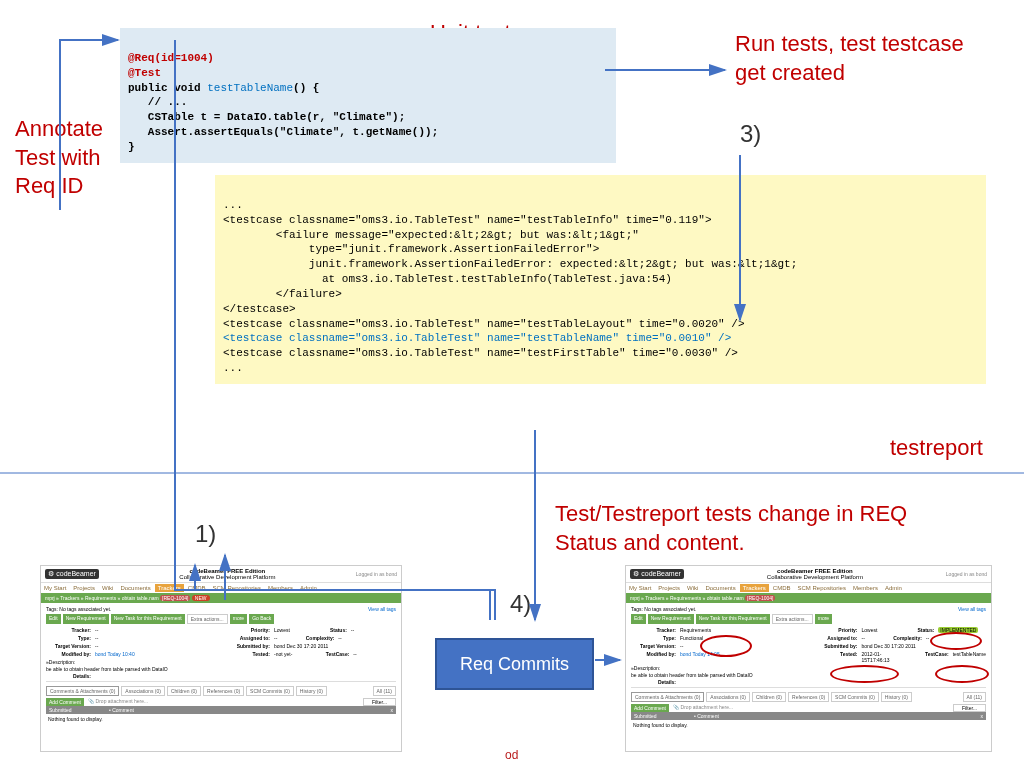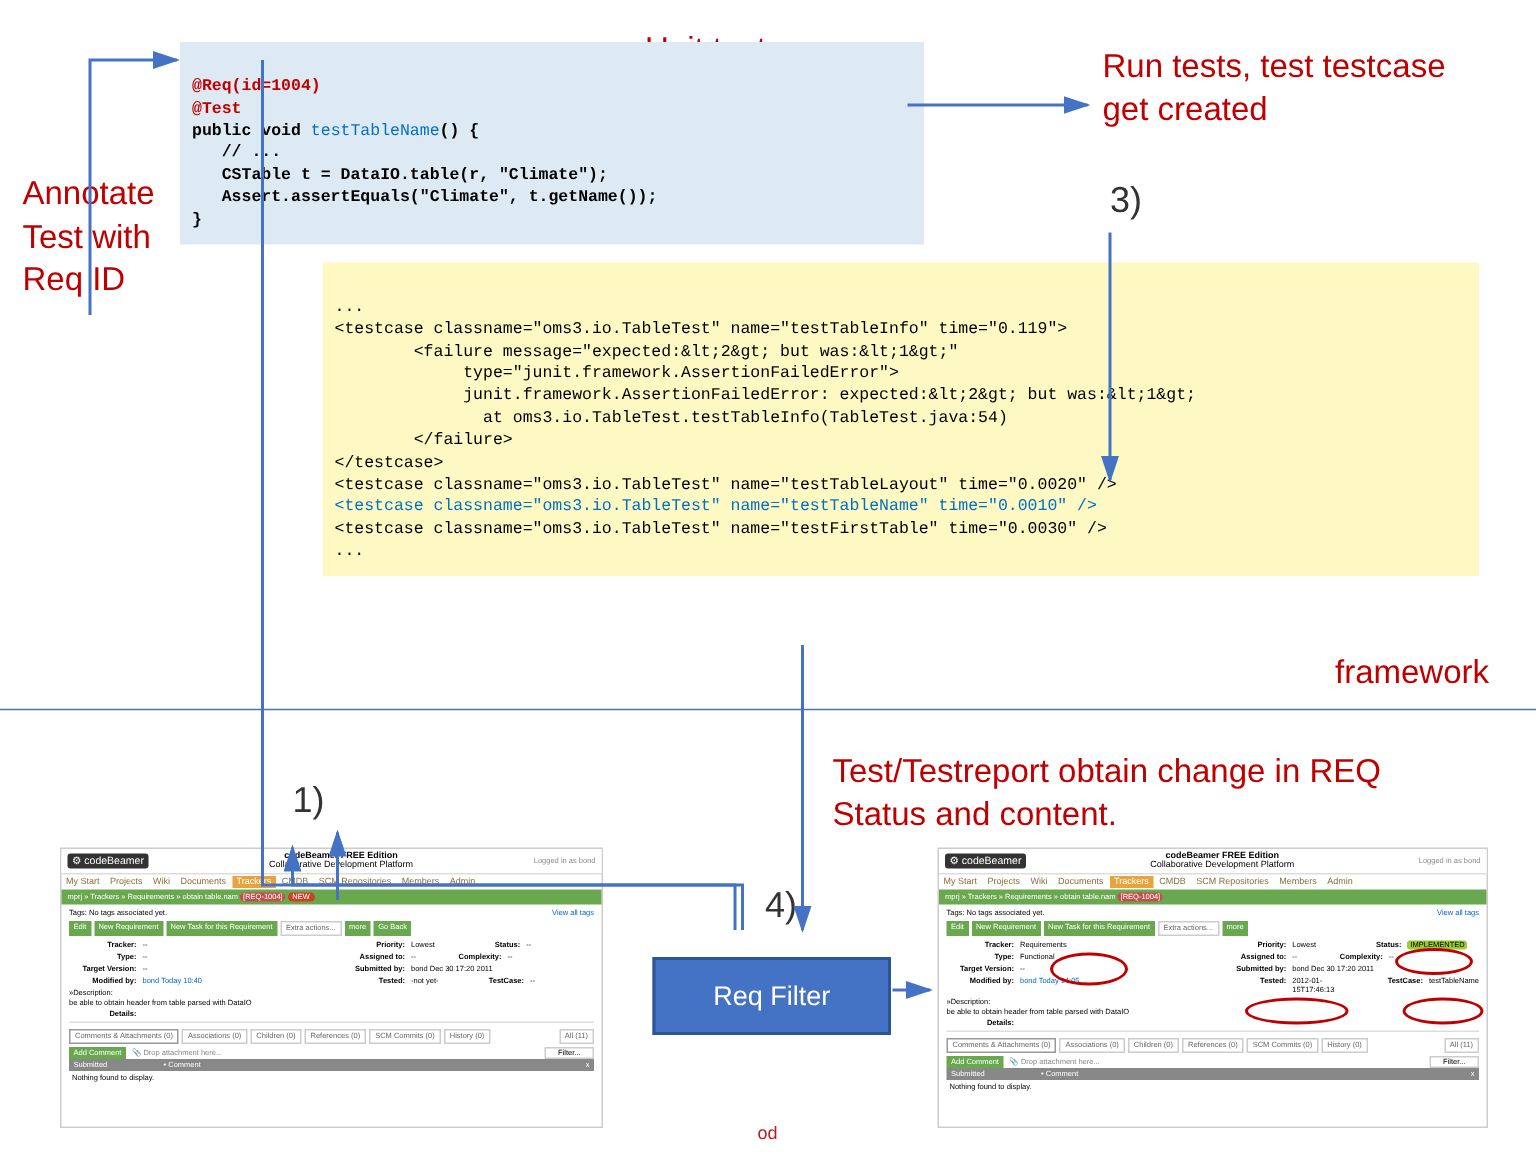--- a/index.html
+++ b/index.html
@@ -32,22 +32,22 @@
 svg.arrows{position:absolute;top:0;left:0;pointer-events:none}
 .circ{position:absolute;border:2px solid #c00000;border-radius:50%}
 .imp-badge{background:#9acd32;color:#000;padding:0 2px;font-size:5px;border-radius:2px}
 </style>
 </head>
 <body>
 
 <div class="label" style="left:430px;top:20px">Unit test</div>
 <div class="label" style="left:735px;top:30px;width:260px;line-height:1.3">Run tests, test testcase get created</div>
 <div class="label" style="left:15px;top:115px;width:100px;line-height:1.3">Annotate Test with Req ID</div>
-<div class="label" style="left:890px;top:435px">framework</div>
-<div class="label" style="left:555px;top:500px;width:420px;line-height:1.3">Test/Testreport obtain change in REQ Status and content.</div>
+<div class="label" style="left:890px;top:435px">testreport</div>
+<div class="label" style="left:555px;top:500px;width:420px;line-height:1.3">Test/Testreport tests change in REQ Status and content.</div>
 
 <div class="step" style="left:195px;top:520px">1)</div>
 <div class="step" style="left:555px;top:100px">2)</div>
 <div class="step" style="left:740px;top:120px">3)</div>
 <div class="step" style="left:510px;top:590px">4)</div>
 
 <div class="code-box cb-blue" style="left:120px;top:28px;width:480px">
 <span class="ann">@Req(id=1004)</span>
 <span class="ann">@Test</span>
 <span><b>public void </b><span class="method">testTableName</span><b>() {</b></span>
@@ -65,21 +65,21 @@
 <span>             junit.framework.AssertionFailedError: expected:&amp;lt;2&amp;gt; but was:&amp;lt;1&amp;gt;</span>
 <span>               at oms3.io.TableTest.testTableInfo(TableTest.java:54)</span>
 <span>        &lt;/failure&gt;</span>
 <span>&lt;/testcase&gt;</span>
 <span>&lt;testcase classname="oms3.io.TableTest" name="testTableLayout" time="0.0020" /&gt;</span>
 <span class="blue-line">&lt;testcase classname="oms3.io.TableTest" name="testTableName" time="0.0010" /&gt;</span>
 <span>&lt;testcase classname="oms3.io.TableTest" name="testFirstTable" time="0.0030" /&gt;</span>
 <span>...</span>
 </div>
 
-<div class="req-box" style="left:435px;top:638px;width:155px;height:48px">Req Filter</div>
+<div class="req-box" style="left:435px;top:638px;width:155px;height:48px">Req Commits</div>
 
 <div class="mini-app" style="left:40px;top:565px;width:360px;height:185px">
   <div class="mini-header">
     <span class="mini-logo">⚙ <span>codeBeamer</span></span>
     <span style="flex:1;text-align:center"><b>codeBeamer FREE Edition</b><br><span>Collaborative Development Platform</span></span>
     <span style="font-size:5px;color:#888">Logged in as bond</span>
   </div>
   <div class="mini-nav">
     <span>My Start</span>
       <span>Projects</span>

